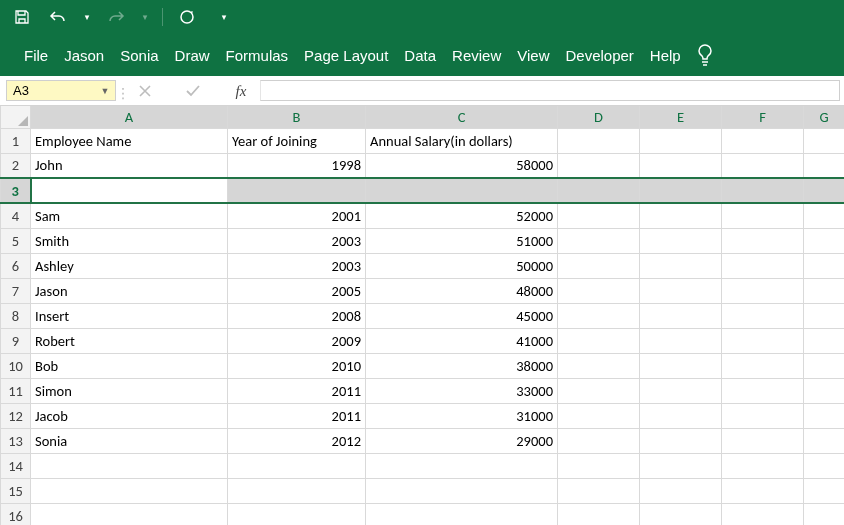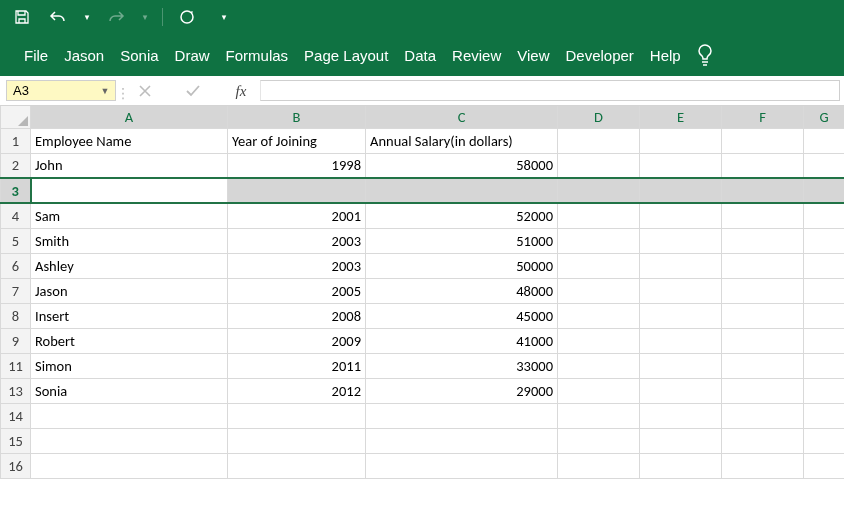--- a/index.html
+++ b/index.html
@@ -357,24 +357,44 @@
           <th class="row-header">9</th>
           <td class="txt">Robert</td>
           <td class="num">2009</td>
           <td class="num">41000</td>
           <td></td>
           <td></td>
           <td></td>
           <td></td>
         </tr>
         <tr>
+          <th class="row-header">10</th>
+          <td class="txt">Bob</td>
+          <td class="num">2010</td>
+          <td class="num">38000</td>
+          <td></td>
+          <td></td>
+          <td></td>
+          <td></td>
+        </tr>
+        <tr>
           <th class="row-header">11</th>
           <td class="txt">Simon</td>
           <td class="num">2011</td>
           <td class="num">33000</td>
+          <td></td>
+          <td></td>
+          <td></td>
+          <td></td>
+        </tr>
+        <tr>
+          <th class="row-header">12</th>
+          <td class="txt">Jacob</td>
+          <td class="num">2011</td>
+          <td class="num">31000</td>
           <td></td>
           <td></td>
           <td></td>
           <td></td>
         </tr>
         <tr>
           <th class="row-header">13</th>
           <td class="txt">Sonia</td>
           <td class="num">2012</td>
           <td class="num">29000</td>

